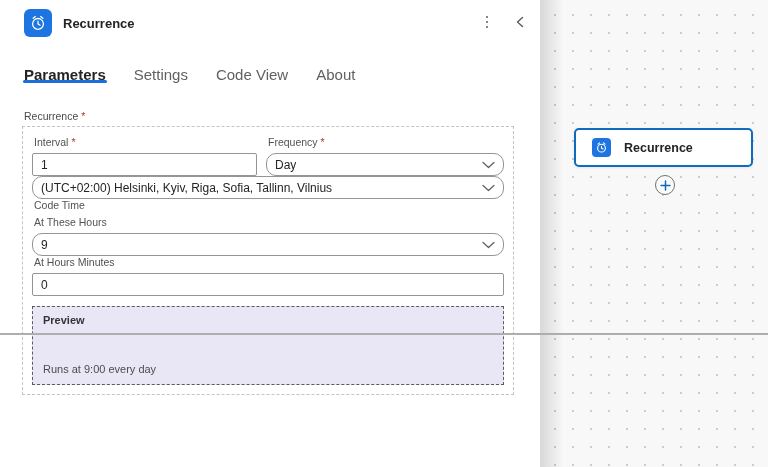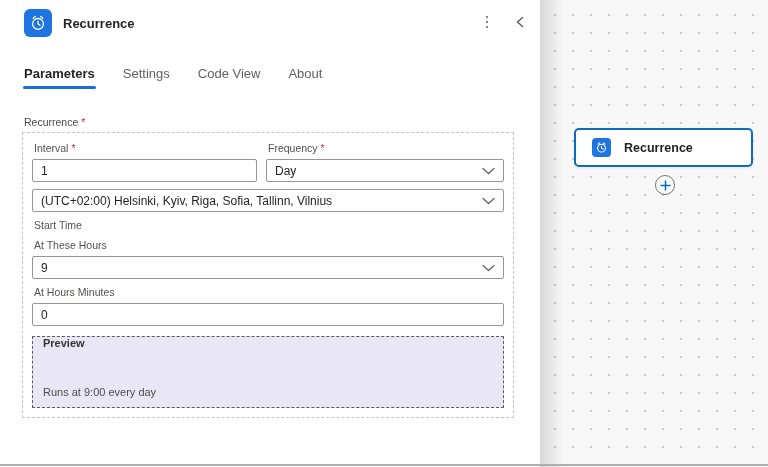--- a/index.html
+++ b/index.html
@@ -3,21 +3,21 @@
 <meta charset="utf-8">
 <style>
   * { box-sizing: border-box; margin: 0; padding: 0; }
   html, body { width: 768px; height: 467px; }
   body {
     font-family: "Liberation Sans", sans-serif;
     background: #ffffff;
     position: relative;
     overflow: hidden;
   }
-  .page { position: relative; width: 768px; height: 467px; background: #a16207; }
+  .page { position: relative; width: 768px; height: 336px; background: #a16207; }
 
   
   .panel {
     position: absolute; left: 0; top: 0; width: 540px; height: 467px;
     background: #ffffff; z-index: 2;
   }
   .panel-header { position: relative; display: flex; align-items: center; padding: 9px 0 0 24px; }
   .app-icon {
     width: 28px; height: 28px; border-radius: 6px; background: #1E74E0;
     display: flex; align-items: center; justify-content: center; flex: 0 0 auto;
@@ -26,50 +26,50 @@
   .header-actions { position: absolute; right: 9px; top: 11px; display: flex; gap: 11px; }
   .icon-btn {
     width: 22px; height: 22px; background: none; border: none; cursor: pointer;
     display: flex; align-items: center; justify-content: center; padding: 0;
   }
   .kebab { display: flex; flex-direction: column; gap: 2.5px; }
   .kebab i { width: 2.5px; height: 2.5px; border-radius: 50%; background: #5c5c5c; display: block; }
 
   
   .tabs { display: flex; gap: 28px; margin: 29px 0 0 24px; }
-  .tab { font-size: 13px; color: #616161; padding-bottom: 8px; position: relative; cursor: pointer; }
+  .tab { font-size: 15px; color: #616161; position: relative; cursor: pointer; }
   .tab.active { color: #242424; font-weight: 700; }
   .tab.active::after {
     content: ""; position: absolute; left: -1px; right: -1px; bottom: 0;
     height: 3px; border-radius: 2px; background: #1A6FDE;
   }
 
   
   .form { margin: 27px 24px 0 22px; }
   .group-label { display: flex; font-size: 10.5px; color: #4a4a48; margin: 0 0 4px 2px; }
   .req { color: #ad3a38; margin-left: 3px; }
   .group-box { border: 1px dashed #c6c4c2; padding: 9px; width: 492px; }
 
-  .field { margin-bottom: 7px; }
+  .field { }
   .field-label { display: flex; font-size: 10.5px; line-height: 13px; color: #525250; margin: 0 0 4px 2px; }
   .text-input, .combo {
     width: 100%; height: 23px; border: 1px solid #979593; border-radius: 2px;
     background: #fff; font-family: "Liberation Sans", sans-serif;
     font-size: 12px; color: #242424; padding: 0 8px;
   }
   .text-input { outline: none; }
-  .combo { display: flex; align-items: center; justify-content: space-between; cursor: pointer; }
+  .combo { display: flex; align-items: center; justify-content: space-between; cursor: pointer; border-radius: 10px; }
   .combo .val { overflow: hidden; white-space: nowrap; text-overflow: ellipsis; }
   .row { display: flex; gap: 9px; }
   .col-interval { width: 225px; flex: 0 0 auto; }
   .col-frequency { flex: 1; }
 
   .preview-box {
     margin-top: 10px; background: #e9e7f5; border: 1px dashed #5a5a60;
-    padding: 0 10px 9px 10px;
+    padding: 7px 10px 9px 10px;
   }
   .preview-title { font-size: 11px; font-weight: 700; color: #333333; margin-bottom: 3px; }
   .preview-text { font-size: 11px; color: #4c4c4c; margin-top: 37px; }
 
   
   .canvas {
     position: absolute; left: 540px; top: 0; width: 228px; height: 467px; z-index: 1;
     background-color: #f8f8f8;
     background-image:
       linear-gradient(to right, rgba(0,0,0,0.13), rgba(0,0,0,0) 24px),
@@ -172,21 +172,21 @@
           <div class="combo">
             <span class="val">(UTC+02:00) Helsinki, Kyiv, Riga, Sofia, Tallinn, Vilnius</span>
             <svg width="13" height="8" viewBox="0 0 13 8" fill="none" stroke="#5f5f5f" stroke-width="1.2" stroke-linecap="round" stroke-linejoin="round">
               <polyline points="1,1.5 6.5,6.5 12,1.5"></polyline>
             </svg>
           </div>
         </div>
 
         <div class="field">
           <div class="field-label">
-            <span>Start Time</span>
+            <span>Code Time</span>
           </div>
         </div>
 
         <div class="field">
           <div class="field-label">
             <span>At These Hours</span>
           </div>
           <div class="combo">
             <span class="val">9</span>
             <svg width="13" height="8" viewBox="0 0 13 8" fill="none" stroke="#5f5f5f" stroke-width="1.2" stroke-linecap="round" stroke-linejoin="round">

